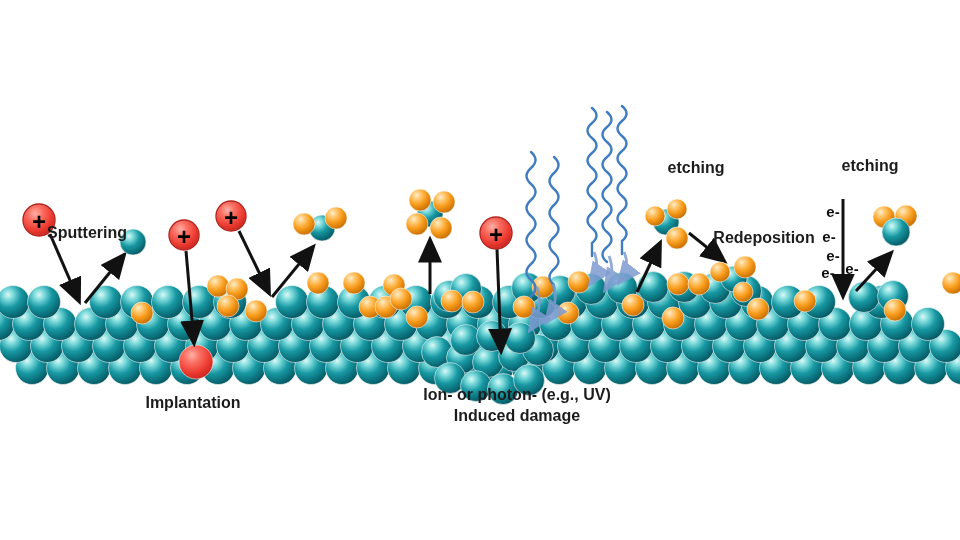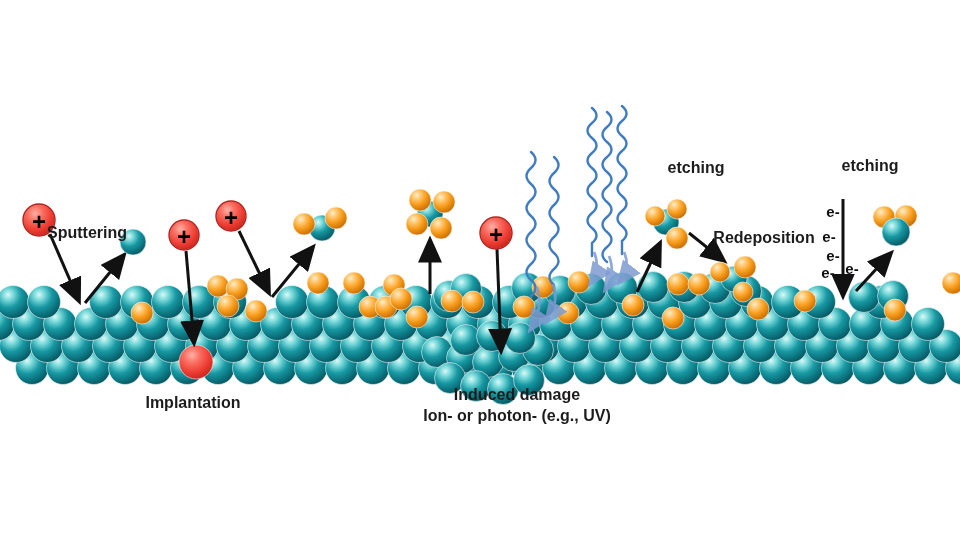--- a/index.html
+++ b/index.html
@@ -309,22 +309,22 @@
   </div>
   <div class="lbl" style="left: 764px; top: 238px;">
     <span class="ln">Redeposition</span>
     <span class="ln"></span>
   </div>
   <div class="lbl" style="left: 193px; top: 403px;">
     <span class="ln">Implantation</span>
     <span class="ln"></span>
   </div>
   <div class="lbl" style="left: 517px; top: 406px;">
+    <span class="ln">Ion- or photon- (e.g., UV)</span>
     <span class="ln">Induced damage</span>
-    <span class="ln">Ion- or photon- (e.g., UV)</span>
   </div>
 
   <div class="esym" style="left: 833px; top: 211px;">e-</div>
   <div class="esym" style="left: 829px; top: 236px;">e-</div>
   <div class="esym" style="left: 833px; top: 255px;">e-</div>
   <div class="esym" style="left: 828px; top: 272px;">e-</div>
   <div class="esym" style="left: 852px; top: 268px;">e-</div>
 </div>
 
 </body></html>

